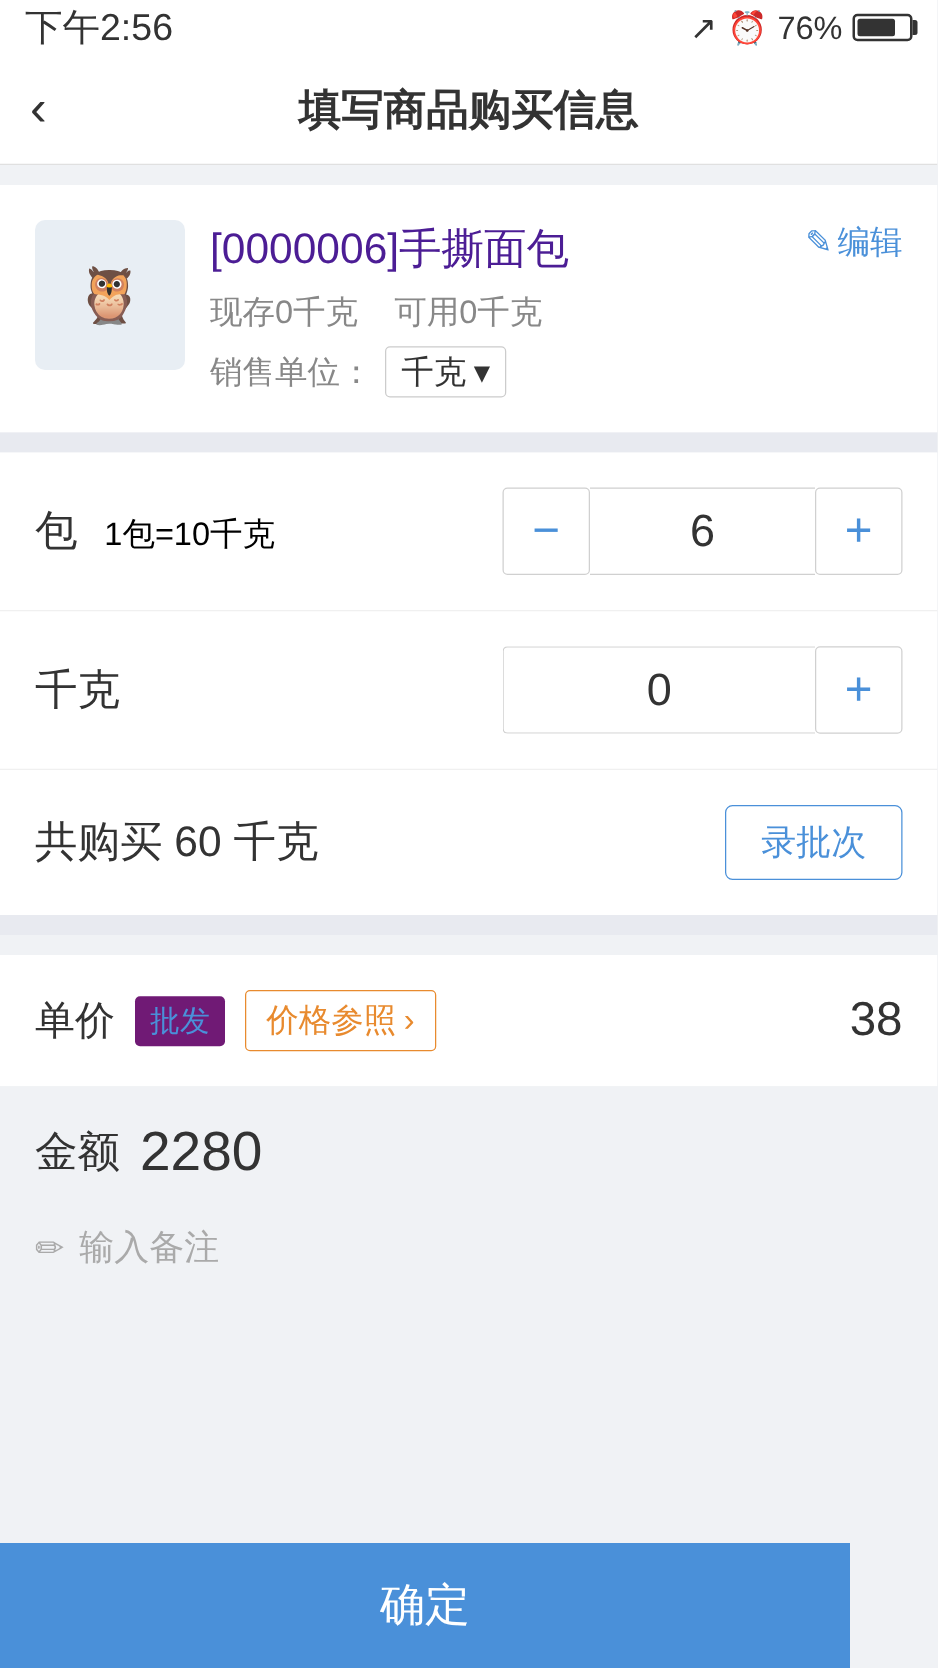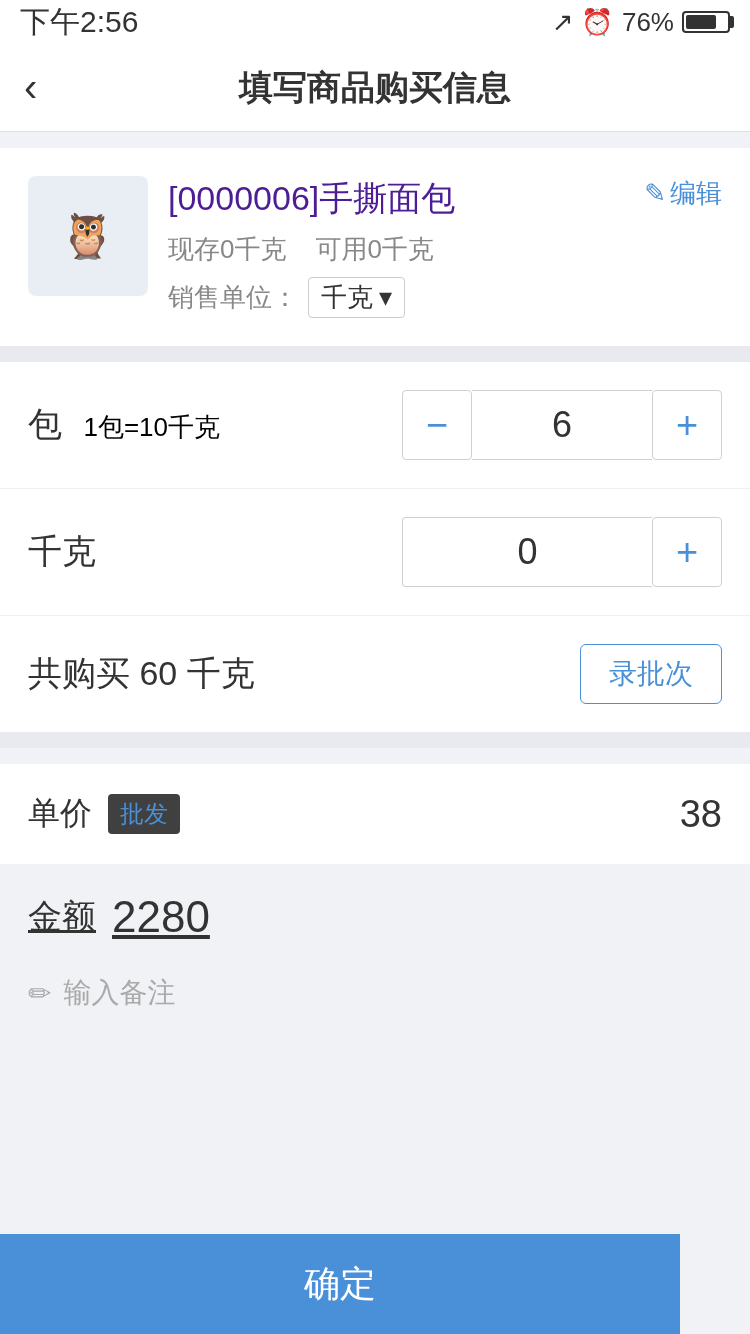--- a/index.html
+++ b/index.html
@@ -181,21 +181,21 @@
     .price-section {
       background: #fff;
       padding: 28px 28px;
       display: flex;
       align-items: center;
       gap: 16px;
       margin-top: 16px;
     }
     .price-label { font-size: 32px; color: #333; }
     .tag-batch {
-      background: #404040;
+      background: #701a75;
       color: #4a90d9;
       font-size: 24px;
       padding: 4px 12px;
       border-radius: 4px;
     }
     .price-ref-btn {
       border: 1.5px solid #e88a2e;
       border-radius: 4px;
       padding: 6px 16px;
       font-size: 26px;
@@ -206,21 +206,21 @@
       gap: 6px;
       cursor: pointer;
     }
     .price-value { margin-left: auto; font-size: 38px; color: #333; font-weight: 500; }
 
     
     .amount-section {
       background: #f0f2f5;
       padding: 28px 28px 0 28px;
     }
-    .amount-row { display: flex; align-items: center; gap: 16px; padding-bottom: 16px; text-decoration: underline; }
+    .amount-row { display: flex; align-items: center; gap: 16px; padding-bottom: 16px; }
     .amount-label { font-size: 34px; color: #333; }
     .amount-value { font-size: 44px; color: #333; font-weight: 500; }
     .note-row {
       display: flex;
       align-items: center;
       gap: 12px;
       padding: 16px 0 28px 0;
       color: #aaa;
       font-size: 28px;
     }
@@ -323,20 +323,24 @@
 <div class="summary-row">
   <div class="summary-text">共购买 60 千克</div>
   <button class="batch-btn">录批次</button>
 </div>
 
 <div class="divider"></div>
 
 <div class="price-section">
   <span class="price-label">单价</span>
   <span class="tag-batch">批发</span>
+  <button class="price-ref-btn">
+    <span>价格参照</span>
+    <span>›</span>
+  </button>
   <div class="price-value">38</div>
 </div>
 
 <div class="amount-section">
   <div class="amount-row">
     <span class="amount-label">金额</span>
     <span class="amount-value">2280</span>
   </div>
   <div class="note-row">
     <span class="pencil-icon">✏</span>

